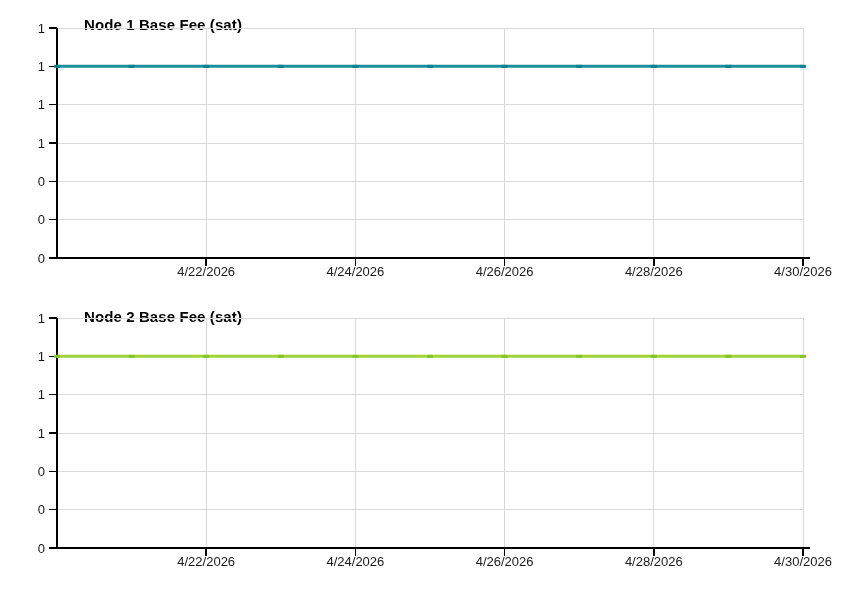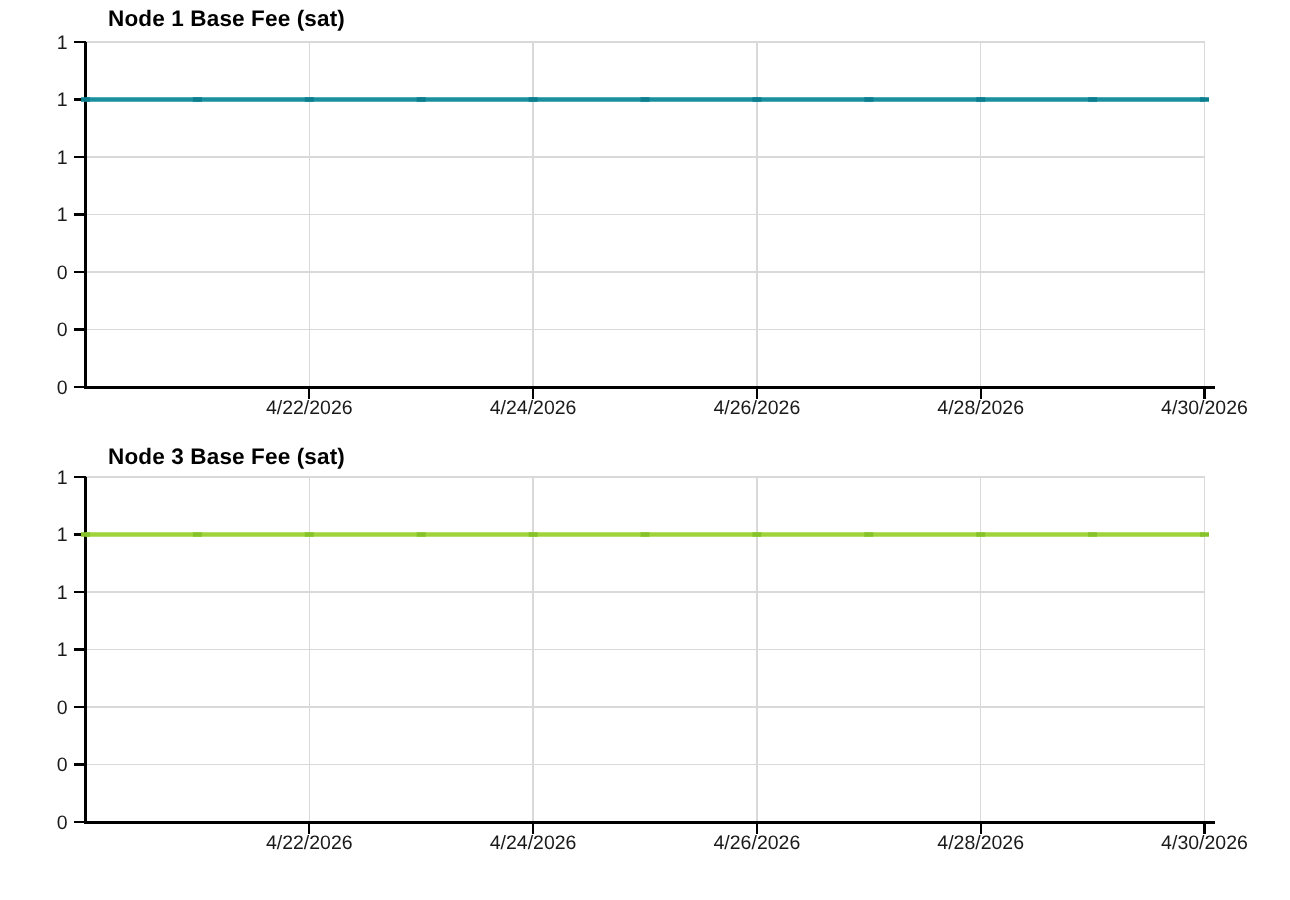--- a/index.html
+++ b/index.html
@@ -11,21 +11,21 @@
     background: #ffffff;
     overflow: hidden;
   }
   .chart-section { position: absolute; left: 0; width: 860px; height: 290px; }
   #chart-section-1 { top: 0; }
   #chart-section-2 { top: 290px; }
   .chart-title {
     position: absolute;
     left: 72px;
     top: 4px;
-    margin: 0;
+    margin: 12px;
     font-size: 15px;
     font-weight: bold;
     color: #000000;
     letter-spacing: 0.1px;
     white-space: nowrap;
   }
   #chart-section-2 .chart-title { top: 6px; }
   .plot-svg { position: absolute; left: 0; top: 0; width: 860px; height: 290px; display: block; }
   .tick-text { font-family: "Liberation Sans", sans-serif; font-size: 13px; fill: #1a1a1a; }
 </style>
@@ -83,21 +83,21 @@
         <rect x="427" y="64.83333333333331" width="6" height="3" fill="#0c7f8e"></rect>
         <rect x="501.6" y="64.83333333333331" width="6" height="3" fill="#0c7f8e"></rect>
         <rect x="576.2" y="64.83333333333331" width="6" height="3" fill="#0c7f8e"></rect>
         <rect x="650.8" y="64.83333333333331" width="6" height="3" fill="#0c7f8e"></rect>
         <rect x="725.4" y="64.83333333333331" width="6" height="3" fill="#0c7f8e"></rect>
         <rect x="800" y="64.83333333333331" width="6" height="3" fill="#0c7f8e"></rect>
       </svg>
   </section>
 
   <section class="chart-section" id="chart-section-2">
-    <h2 class="chart-title">Node 3 Base Fee (sat)</h2>
+    <h2 class="chart-title">Node 2 Base Fee (sat)</h2>
     <svg class="plot-svg" viewBox="0 0 860 290" xmlns="http://www.w3.org/2000/svg">
         <line x1="57" y1="28" x2="803" y2="28" stroke="#d9d9d9" stroke-width="1" shape-rendering="crispEdges"></line>
         <line x1="57" y1="66.33333333333331" x2="803" y2="66.33333333333331" stroke="#d9d9d9" stroke-width="1" shape-rendering="crispEdges"></line>
         <line x1="57" y1="104.66666666666664" x2="803" y2="104.66666666666664" stroke="#d9d9d9" stroke-width="1" shape-rendering="crispEdges"></line>
         <line x1="57" y1="143" x2="803" y2="143" stroke="#d9d9d9" stroke-width="1" shape-rendering="crispEdges"></line>
         <line x1="57" y1="181.33333333333331" x2="803" y2="181.33333333333331" stroke="#d9d9d9" stroke-width="1" shape-rendering="crispEdges"></line>
         <line x1="57" y1="219.66666666666669" x2="803" y2="219.66666666666669" stroke="#d9d9d9" stroke-width="1" shape-rendering="crispEdges"></line>
         <line x1="206.2" y1="28" x2="206.2" y2="258" stroke="#d9d9d9" stroke-width="1" shape-rendering="crispEdges"></line>
         <line x1="355.4" y1="28" x2="355.4" y2="258" stroke="#d9d9d9" stroke-width="1" shape-rendering="crispEdges"></line>
         <line x1="504.6" y1="28" x2="504.6" y2="258" stroke="#d9d9d9" stroke-width="1" shape-rendering="crispEdges"></line>

